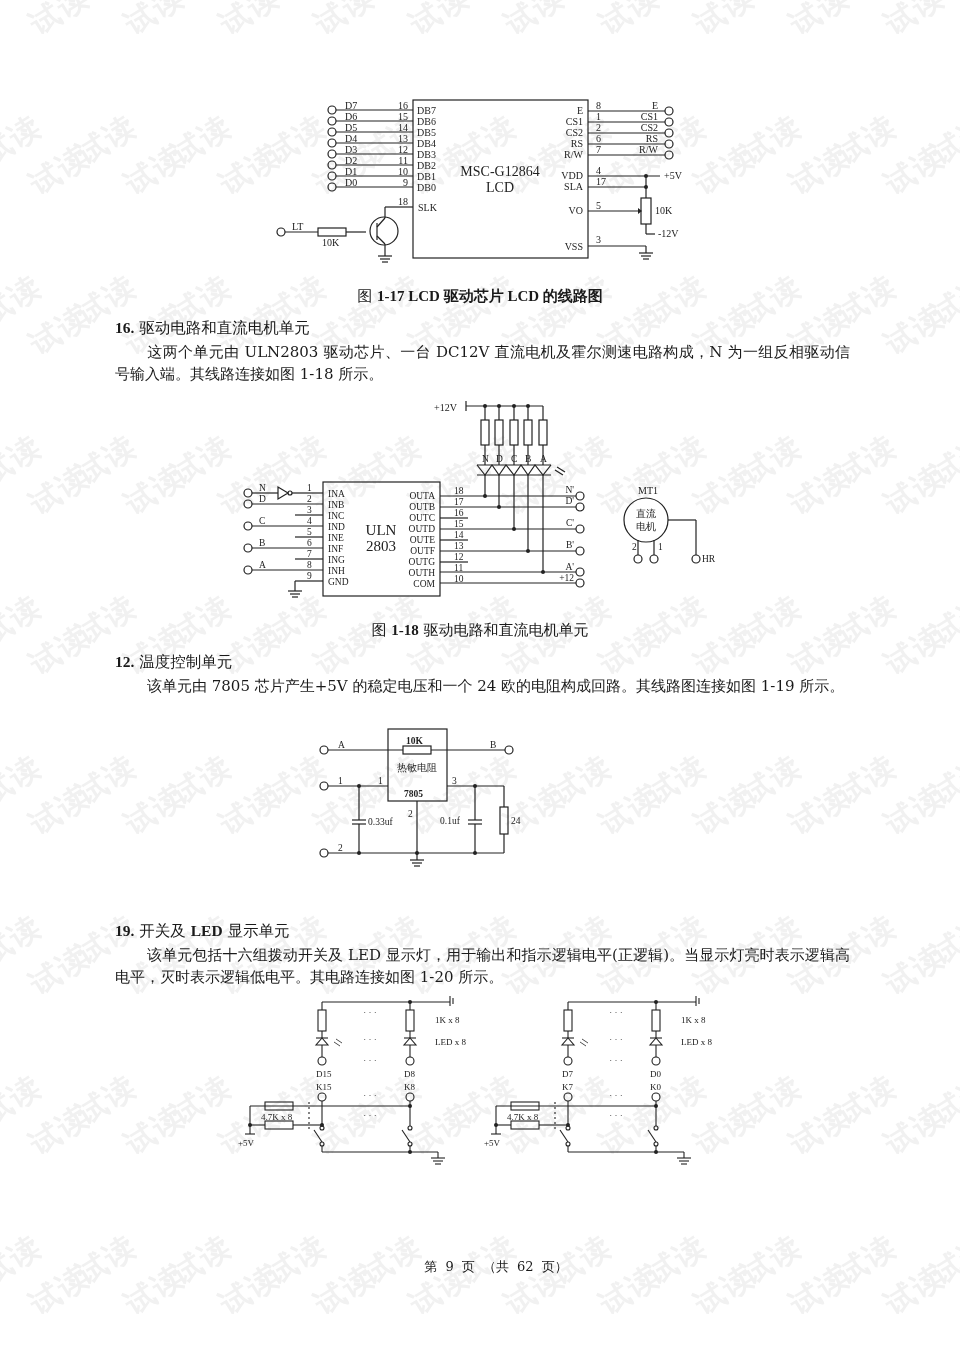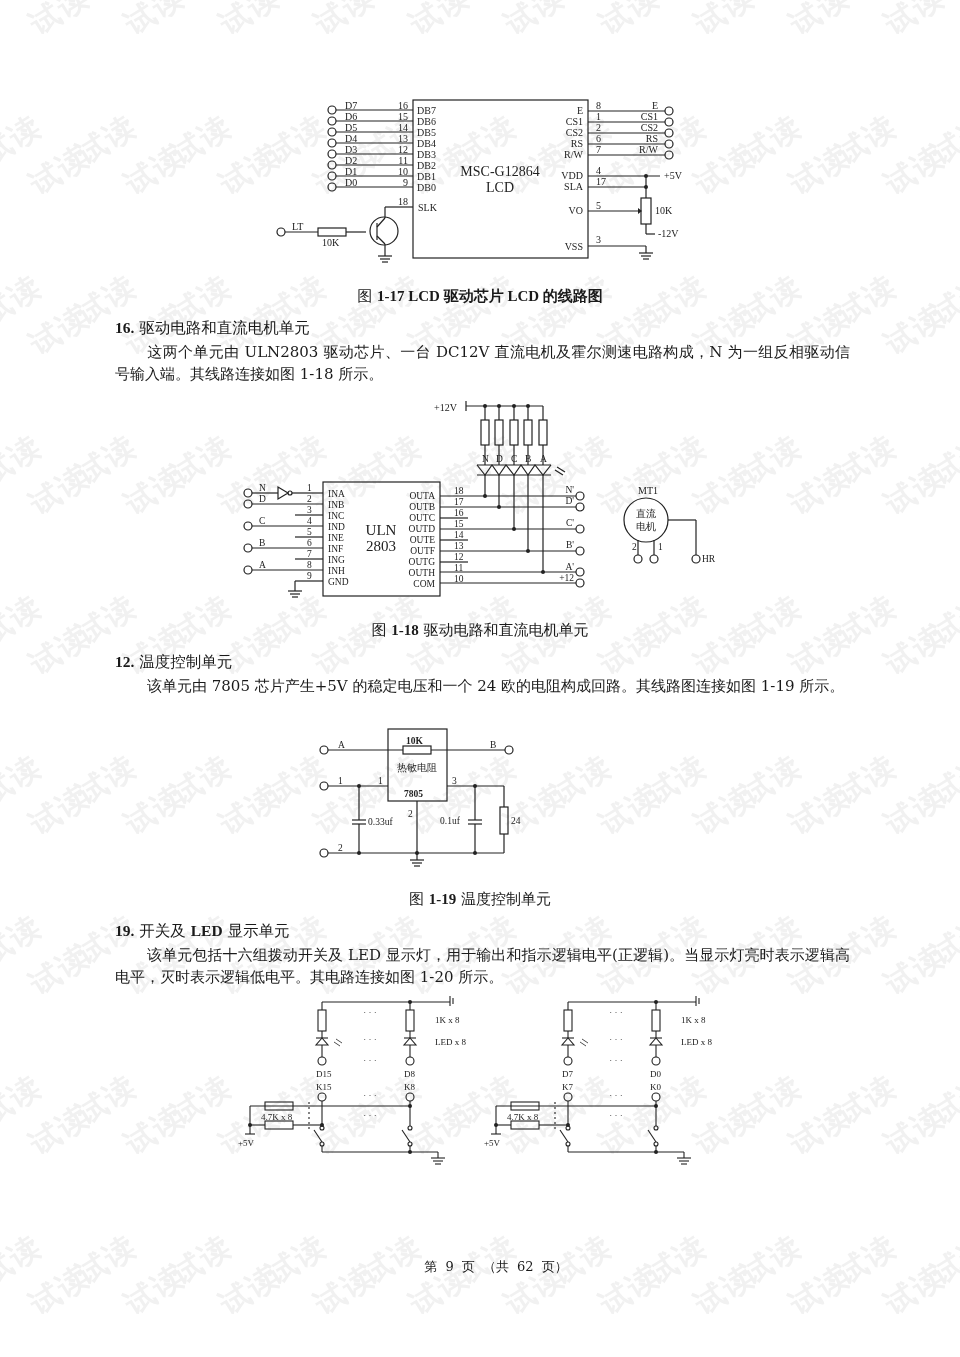--- a/index.html
+++ b/index.html
@@ -568,23 +568,20 @@
       <text x="94" y="72" font-weight="bold">7805</text>
       <text x="68" y="59">1</text>
       <text x="98" y="92">2</text>
       <text x="142" y="59">3</text>
       <text x="58" y="100">0.33uf</text>
       <text x="130" y="99">0.1uf</text>
       <text x="201" y="99">24</text>
     </g>
   </svg>
 
-  <div class="caption" style="top:890px;">
-    <span>图 </span><b>1-19</b><span>  温度控制单元</span>
-  </div>
 
   <div class="heading" style="top:921px;">
     <span class="num">19.</span><span> 开关及 </span><span class="num">LED</span><span> 显示单元</span>
   </div>
   <div class="para" style="top:944px;">
     <span class="indent"></span><span>该单元包括十六组拨动开关及 LED 显示灯，用于输出和指示逻辑电平(正逻辑)。当显示灯亮时表示逻辑高电平，灭时表示逻辑低电平。其电路连接如图 1-20 所示。</span>
   </div>
 
   <div id="f20-container">
       <svg class="fig" width="250" height="185" viewBox="0 0 250 185" style="left: 230px; top: 990px; position: absolute;">

